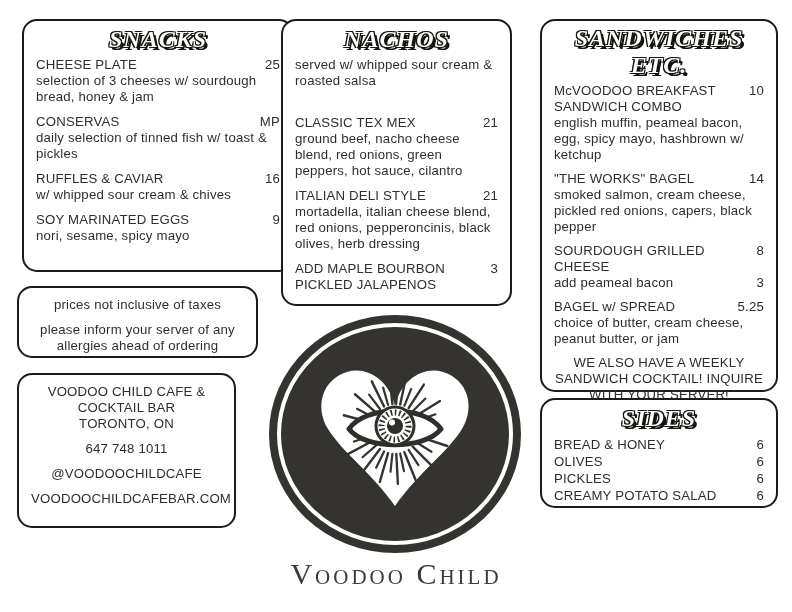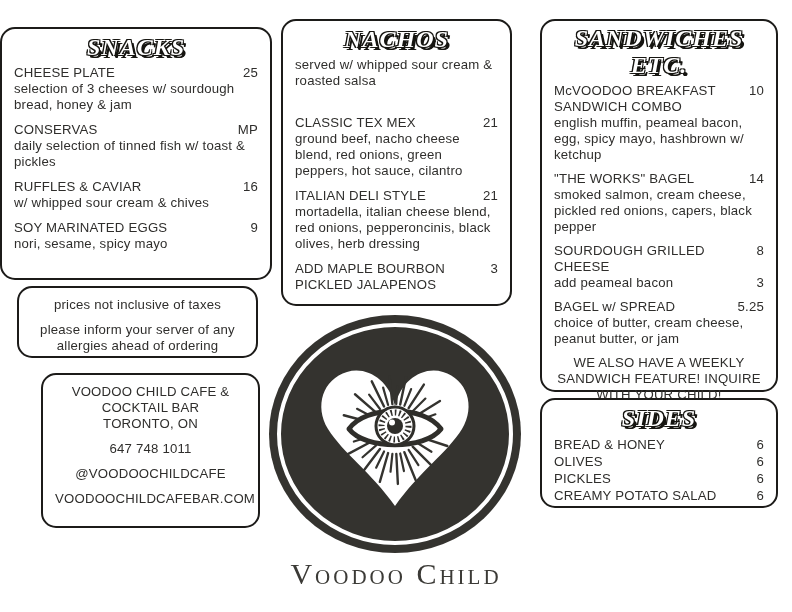--- a/index.html
+++ b/index.html
@@ -24,23 +24,23 @@
   .item{margin-bottom:9px;}
   .item:last-child{margin-bottom:0;}
   .row{display:flex;justify-content:space-between;align-items:flex-start;}
   .name{flex:1 1 auto;}
   .price{flex:0 0 auto;margin-left:10px;white-space:nowrap;text-align:center;}
   .intro{margin-bottom:26px;}
   .centered{text-align:center;}
   .note{ text-align:center;margin-top:2px; }
   .gap{height:9px;}
   
-  #box-snacks{left:0;top:19px;width:272px;height:253px;margin-top:8px;}
+  #box-snacks{left:22px;top:19px;width:272px;height:253px;}
   #box-notices{left:17px;top:286px;width:241px;height:72px;padding-top:9px;}
-  #box-contact{left:17px;top:373px;width:219px;height:155px;padding-top:9px;margin-left:24px;}
+  #box-contact{left:17px;top:373px;width:219px;height:155px;padding-top:9px;}
   #box-nachos{left:281px;top:19px;width:231px;height:287px;}
   #box-sandwiches{left:540px;top:19px;width:238px;height:373px;padding-top:4px;}
   #box-sandwiches .item{margin-bottom:8px;}
   #box-sides{left:540px;top:398px;width:238px;height:110px;}
   #box-sides .row{line-height:17px;}
   .logo-wrap{position:absolute;left:267px;top:312px;width:256px;height:244px;}
   .wordmark{
     position:absolute;left:252px;top:557px;width:288px;text-align:center;
     font-family:"Liberation Serif",serif;font-variant:small-caps;
     font-size:30px;line-height:34px;letter-spacing:3px;color:#3b3a36;
@@ -152,21 +152,21 @@
         <span class="price">3</span>
       </div>
     </div>
     <div class="item">
       <div class="row">
         <span class="name">BAGEL w/ SPREAD</span>
         <span class="price">5.25</span>
       </div>
       <div class="desc">choice of butter, cream cheese, peanut butter, or jam</div>
     </div>
-    <div class="note">WE ALSO HAVE A WEEKLY SANDWICH FEATURE! INQUIRE WITH YOUR CHILD!</div>
+    <div class="note">WE ALSO HAVE A WEEKLY SANDWICH COCKTAIL! INQUIRE WITH YOUR SERVER!</div>
   </div>
 
   <div class="box" id="box-sides">
     <div class="box-title">SIDES</div>
     <div class="row">
       <span class="name">BREAD &amp; HONEY</span>
       <span class="price">6</span>
     </div>
     <div class="row">
       <span class="name">OLIVES</span>

